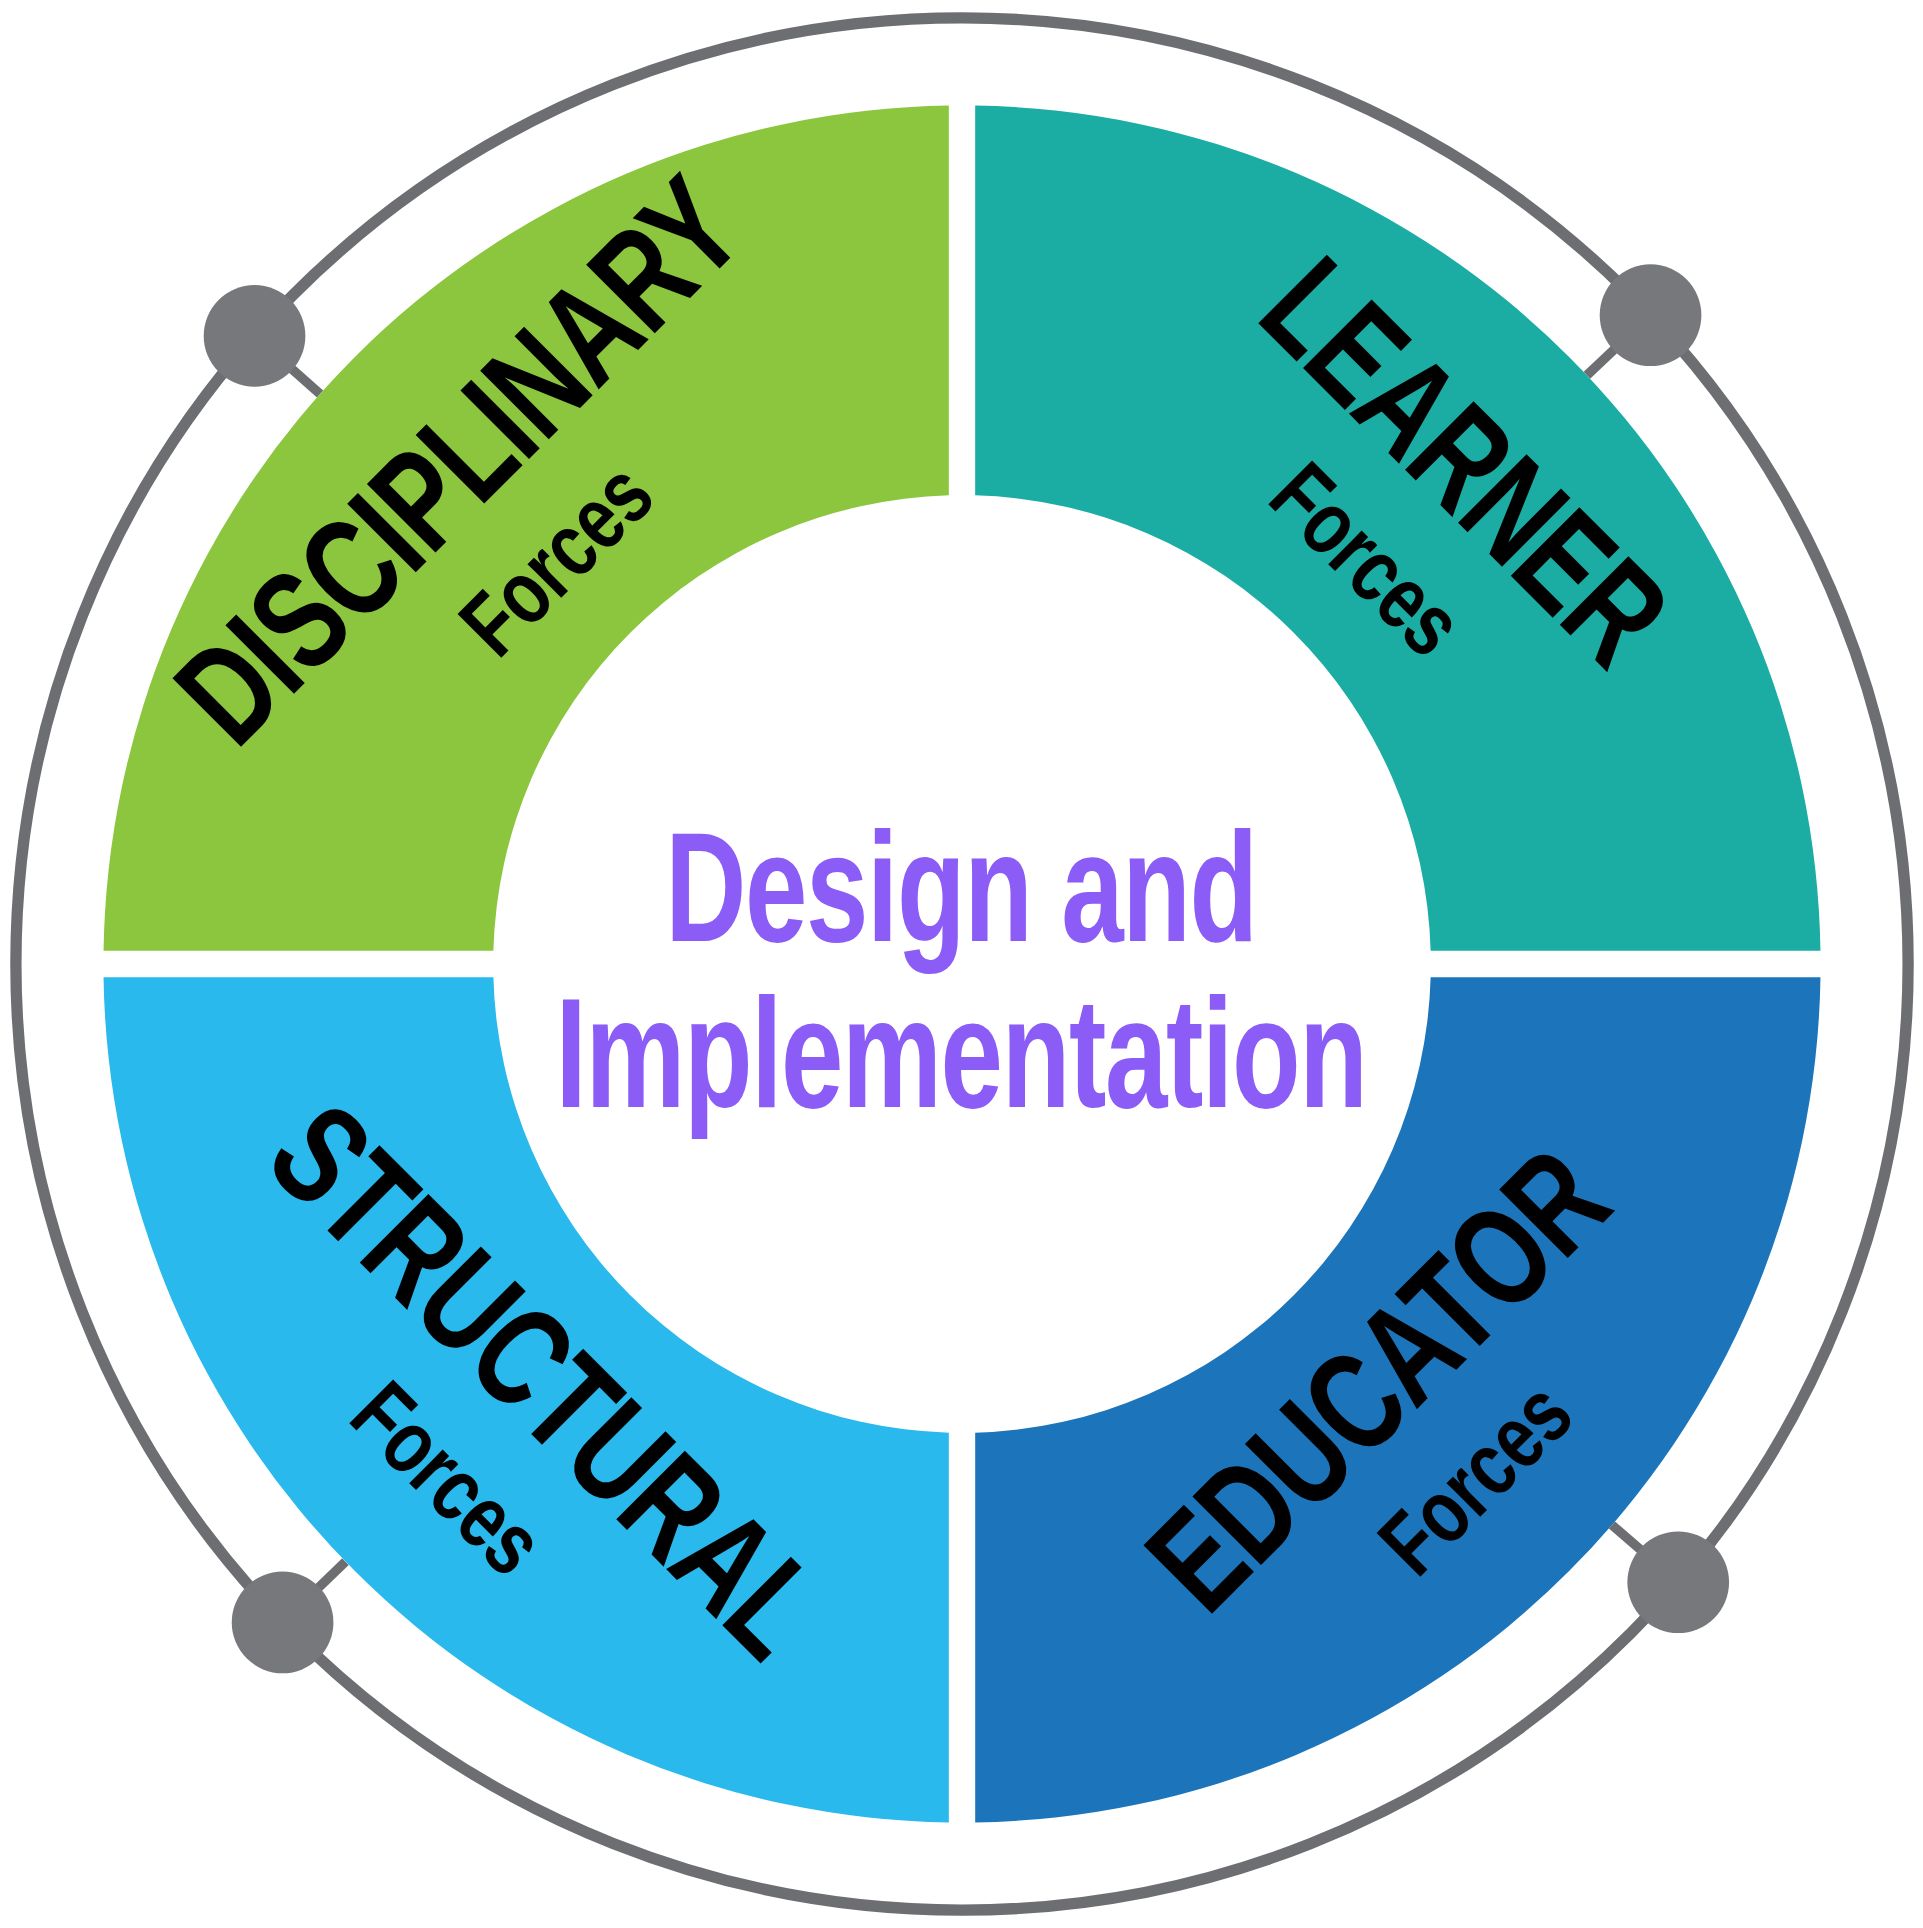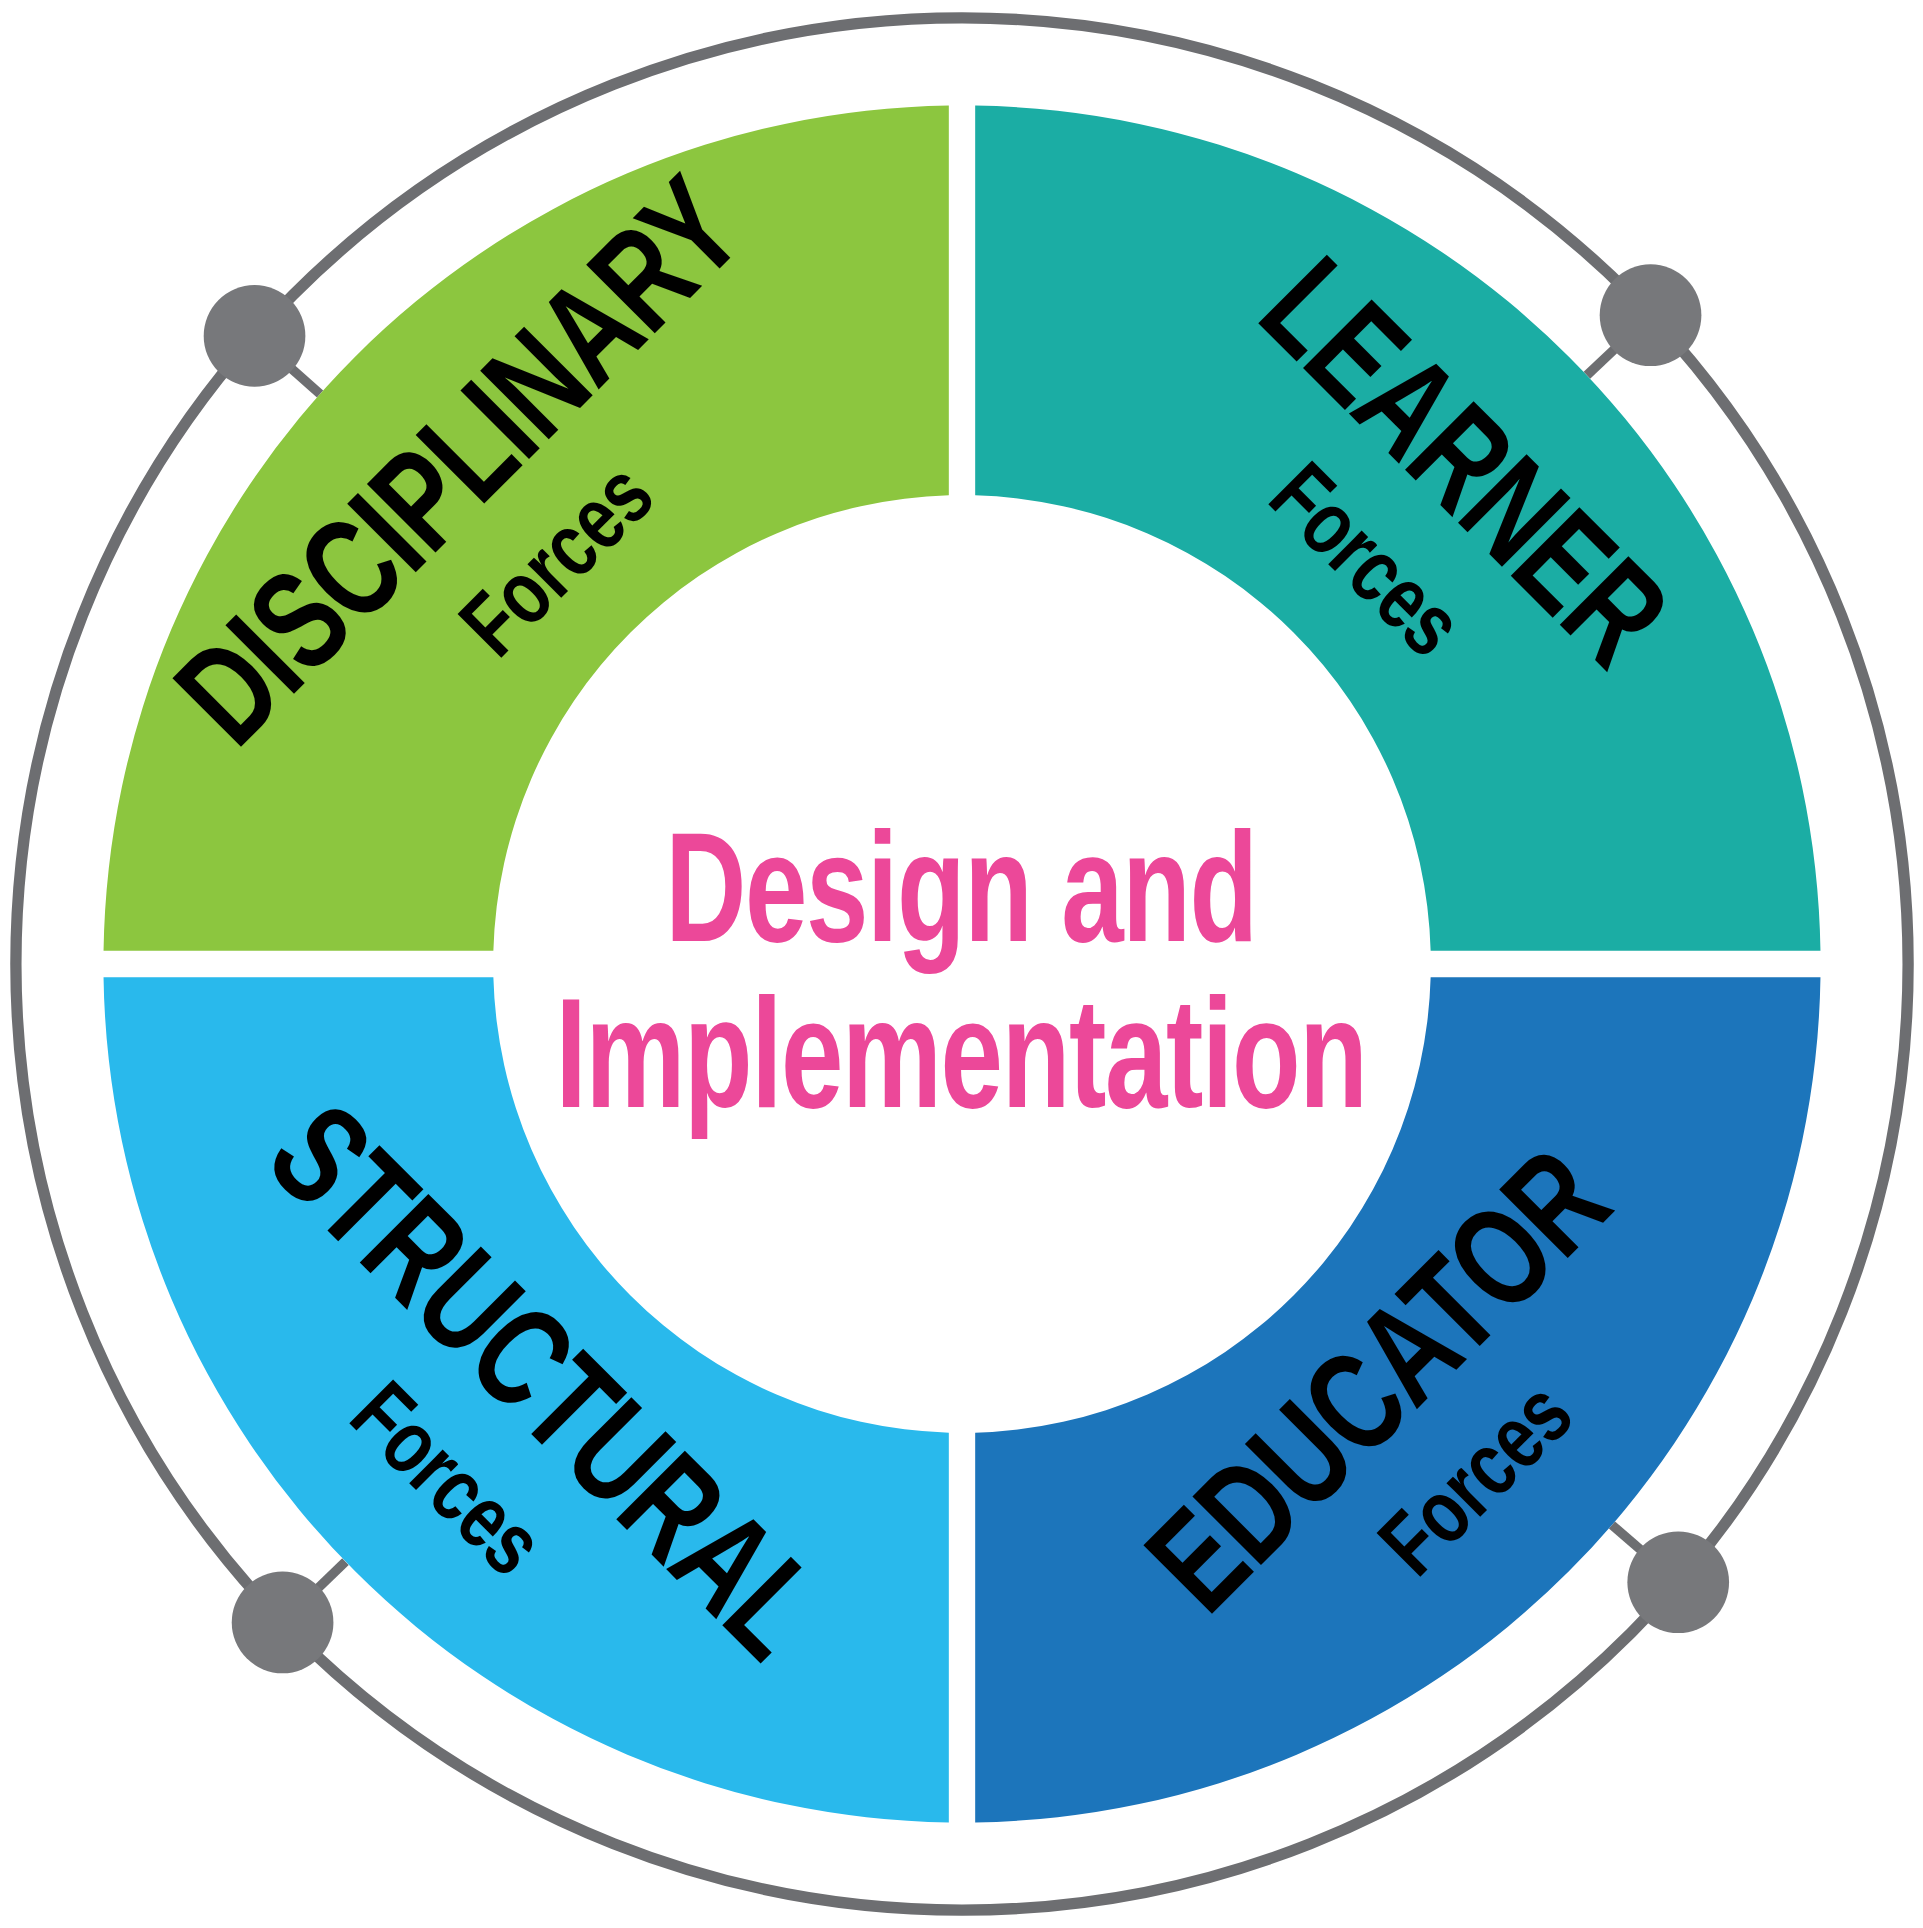--- a/index.html
+++ b/index.html
@@ -39,21 +39,21 @@
   }
   .rot-left  { transform: translate(-50%,-50%) rotate(-45deg); }
   .rot-right { transform: translate(-50%,-50%) rotate(45deg); }
 
   .center-label {
     position: absolute;
     left: 961px;
     top: 970px;
     transform: translate(-50%,-50%);
     text-align: center;
-    color: #ec4899;
+    color: #8b5cf6;
     font-weight: 700;
     white-space: nowrap;
   }
   .center-label .line {
     display: block;
     font-size: 156px;
     line-height: 166px;
     letter-spacing: -1.9px;
     transform: scaleX(0.72);
     transform-origin: 50% 50%;

